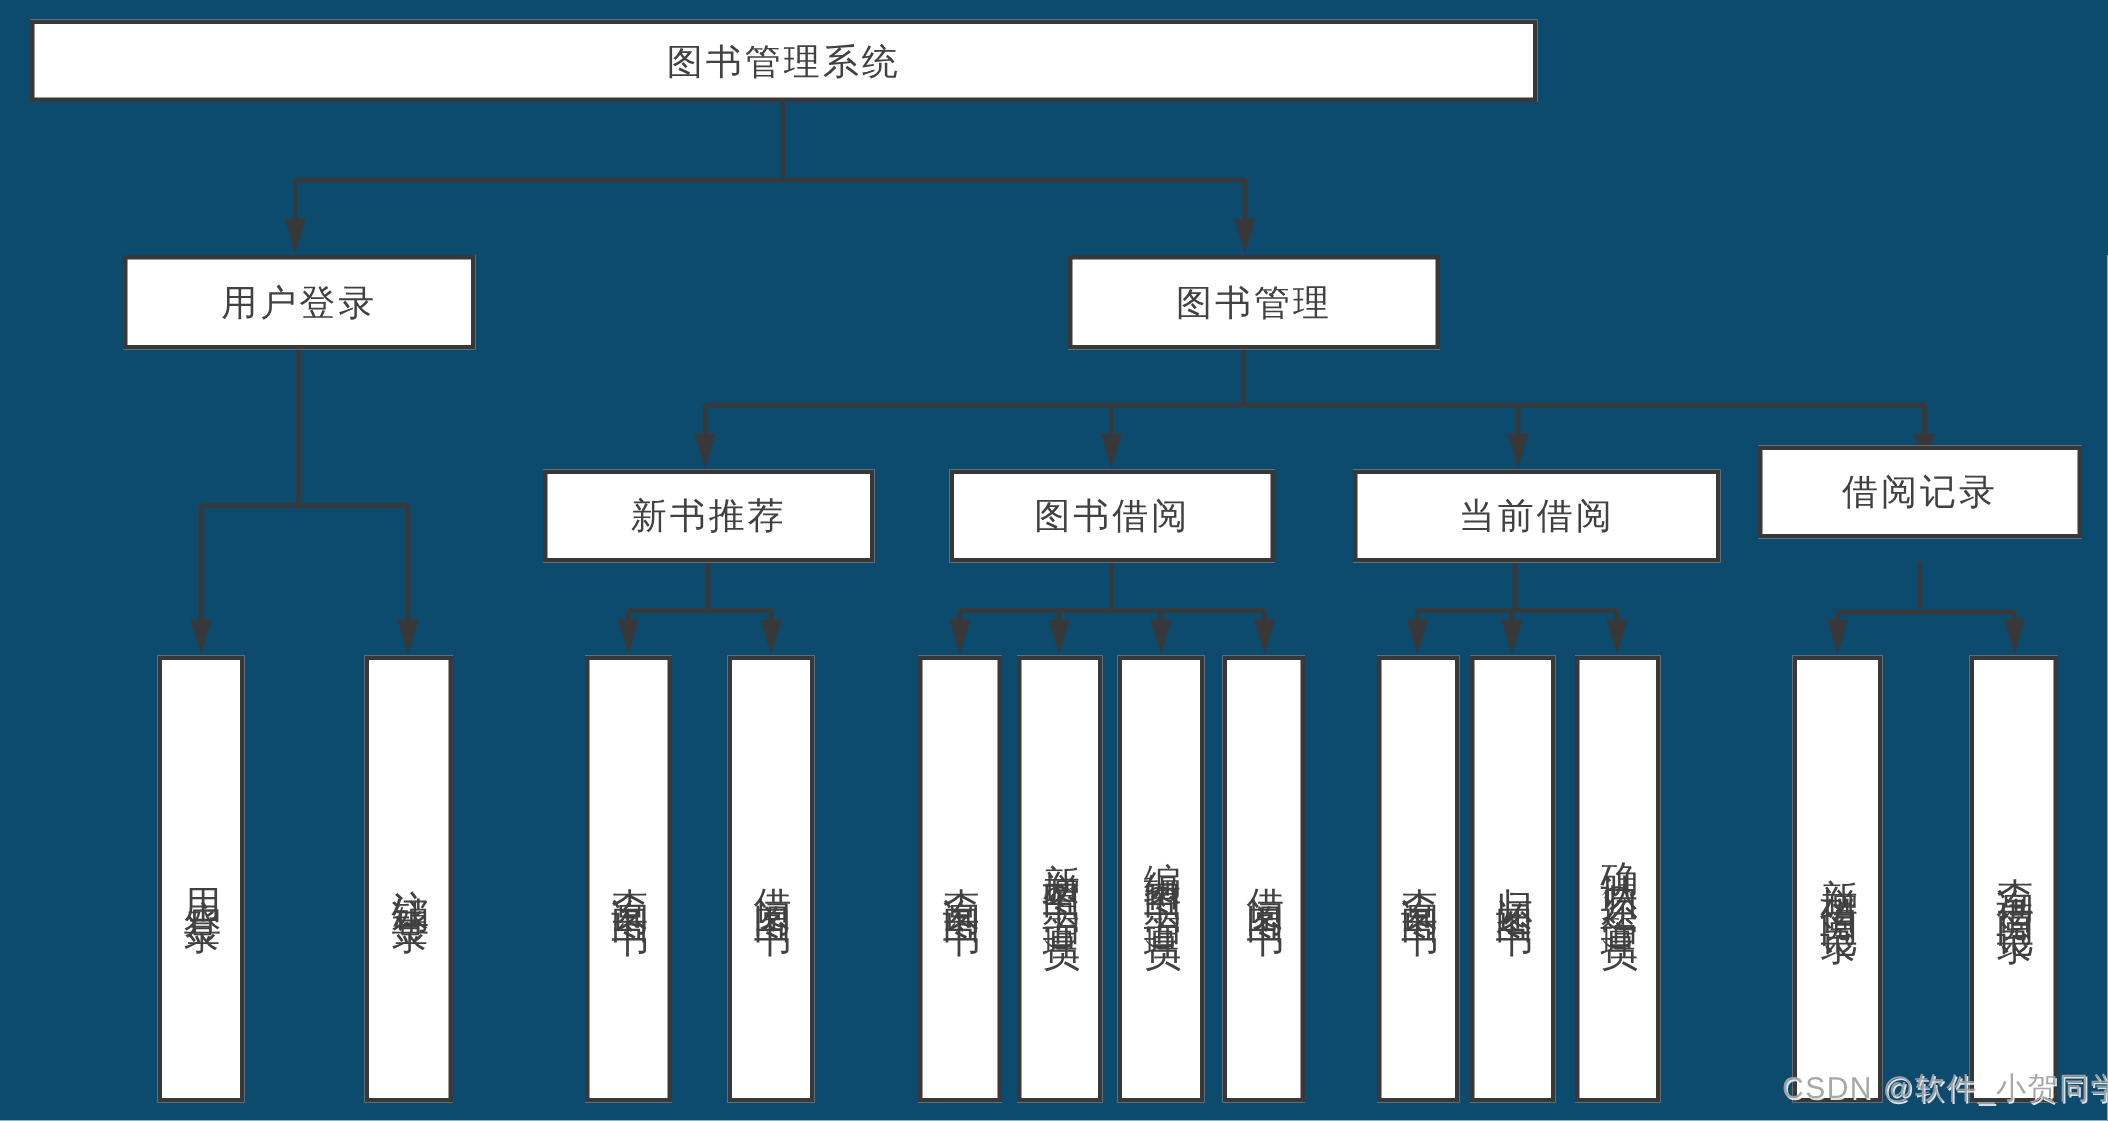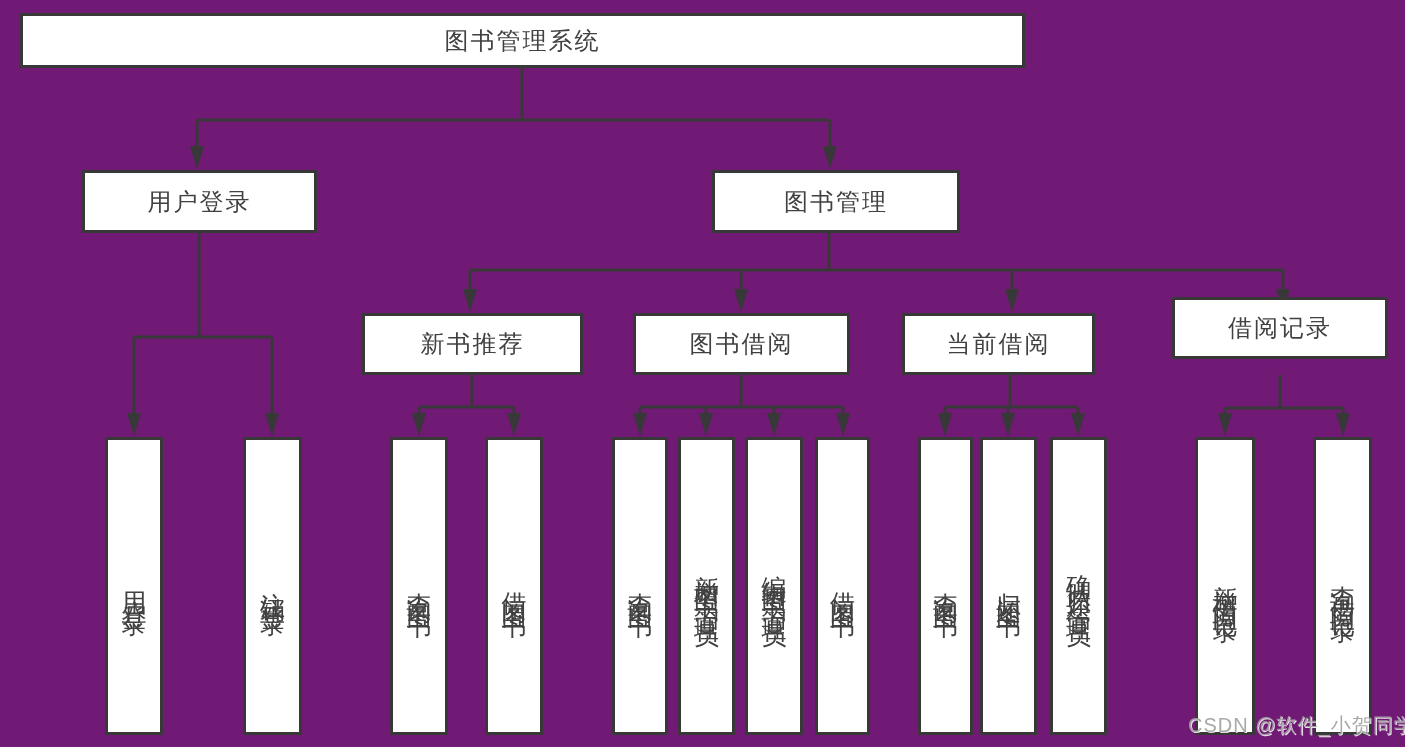--- a/index.html
+++ b/index.html
@@ -1,20 +1,20 @@
 <!DOCTYPE html>
 <html><head>
 <meta charset="utf-8">
 <style>
   html, body { margin: 0; padding: 0; background: #ffffff; }
   .stage {
     position: relative;
     width: 1405px;
     height: 747px;
-    background: #701a75;
+    background: #0c4a6e;
     font-family: "Liberation Sans", sans-serif;
     overflow: hidden;
   }
   .stage svg.connectors {
     position: absolute;
     left: 0; top: 0;
     width: 1405px; height: 747px;
   }
   .node {
     position: absolute;
@@ -113,21 +113,21 @@
   <div class="node h" style="left:712px;top:170px;width:248px;height:63px">
     <span>图书管理</span>
   </div>
 
   <div class="node h" style="left:362px;top:313px;width:221px;height:62px">
     <span>新书推荐</span>
   </div>
   <div class="node h" style="left:633px;top:313px;width:217px;height:62px">
     <span>图书借阅</span>
   </div>
-  <div class="node h" style="left:902px;top:313px;width:193px;height:62px">
+  <div class="node h" style="left:902px;top:313px;width:245px;height:62px">
     <span>当前借阅</span>
   </div>
   <div class="node h" style="left:1172px;top:297px;width:216px;height:62px">
     <span>借阅记录</span>
   </div>
 
   <div class="node v" style="left:105px;top:437px;width:58px;height:298px">
     <span>用户登录</span>
   </div>
   <div class="node v" style="left:243px;top:437px;width:59px;height:298px">

